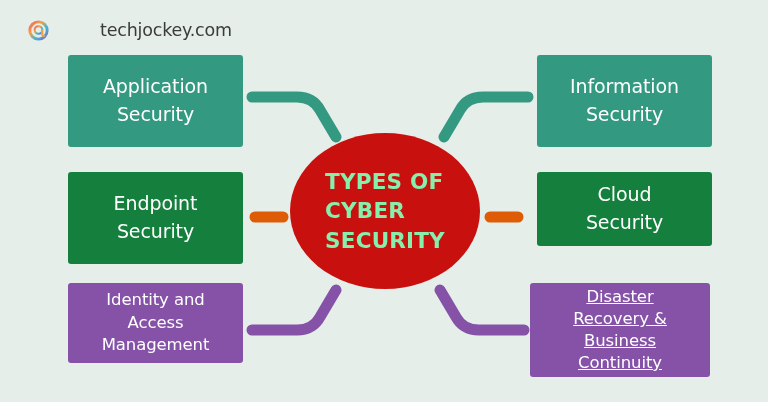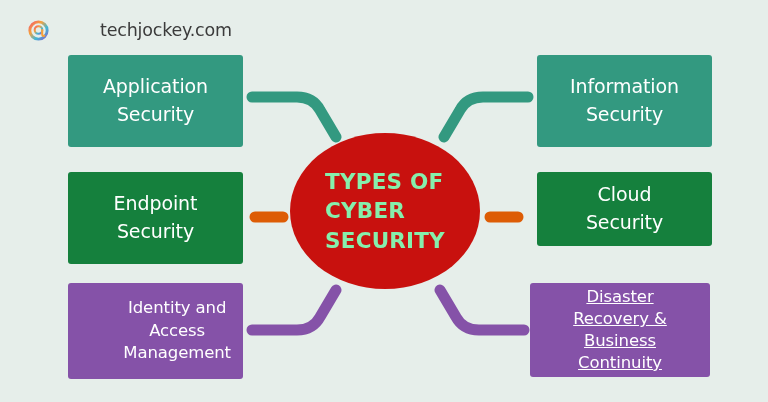--- a/index.html
+++ b/index.html
@@ -85,21 +85,21 @@
   
   .tier-purple { background: #8552a8; }
   .tier-purple .node-label { font-size: 18px; line-height: 1.4; }
   .node-4 .node-label { font-size: 16.5px; line-height: 1.38; }
   .node-5 .node-label { font-size: 16.5px; line-height: 1.33; text-decoration: underline; }
 
   #node-0 { left: 68px;  top: 55px;  width: 175px; height: 92px; }
   #node-1 { left: 537px; top: 55px;  width: 175px; height: 92px; }
   #node-2 { left: 68px;  top: 172px; width: 175px; height: 92px; }
   #node-3 { left: 537px; top: 172px; width: 175px; height: 74px; }
-  #node-4 { left: 68px;  top: 283px; width: 175px; height: 96px; justify-content: flex-end; }
+  #node-4 { left: 68px;  top: 283px; width: 175px; height: 80px; }
   #node-5 { left: 530px; top: 283px; width: 180px; height: 94px; }
 
   
   #hub {
     position: absolute;
     left: 290px;
     top: 133px;
     width: 190px;
     height: 156px;
     background: #c8110e;

